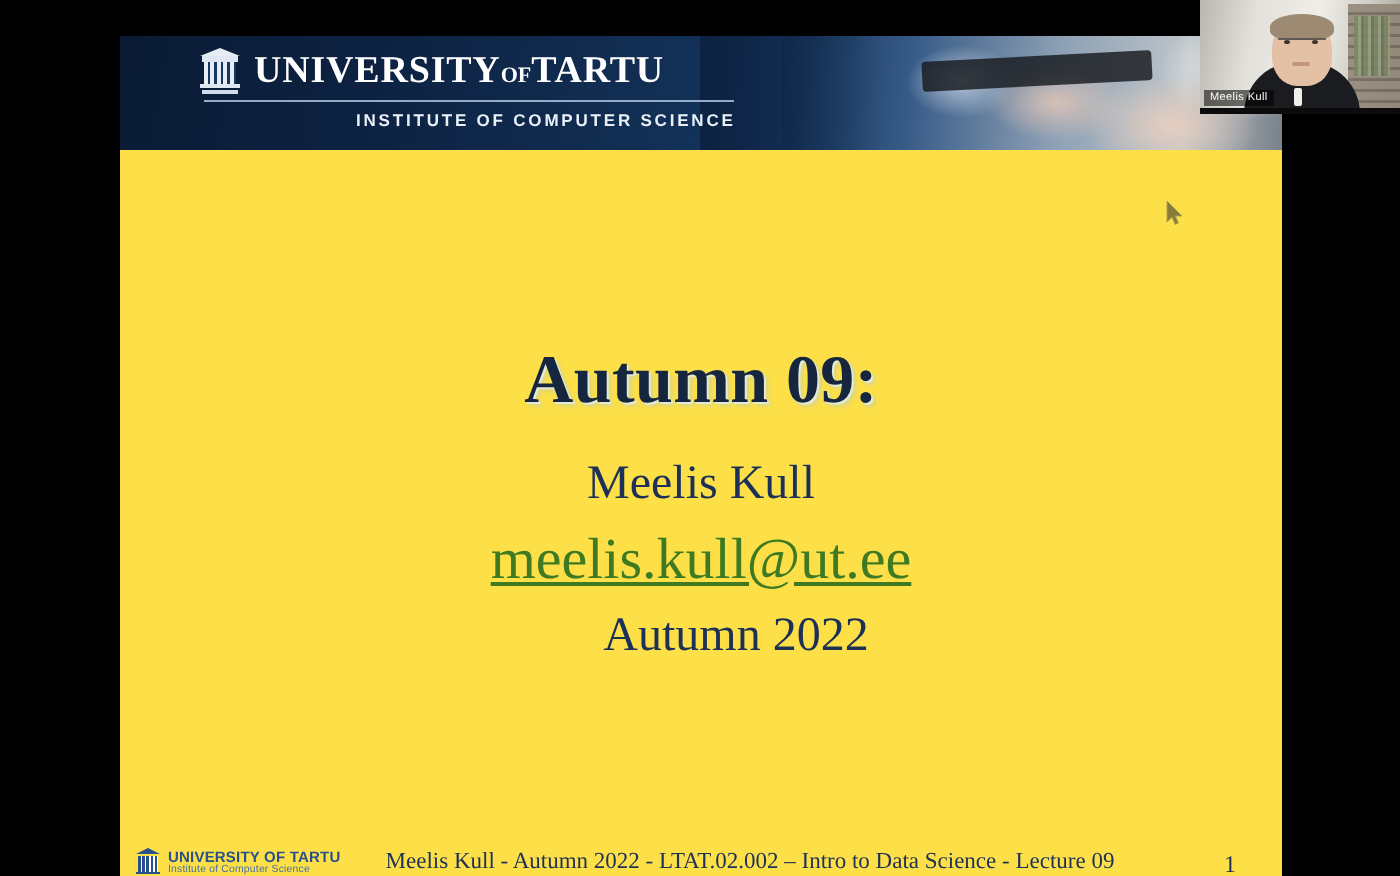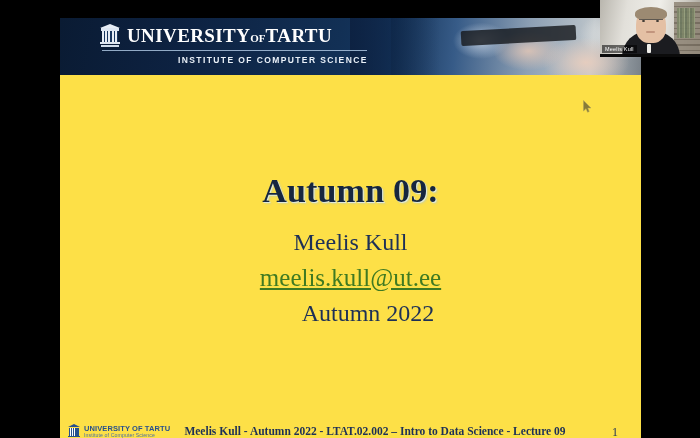--- a/index.html
+++ b/index.html
@@ -66,21 +66,21 @@
     font-family:"Liberation Serif",serif;font-weight:bold;color:#16263f;
     font-size:34px;line-height:1.26;letter-spacing:.2px;
     text-shadow:1px 1px 0 rgba(225,235,220,.95), 2px 2px 2px rgba(190,205,185,.6);
   }
   .author{
     margin-top:14px;font-family:"Liberation Serif",serif;color:#1d3057;
     font-size:24px;line-height:1.28;
   }
   .email{
     display:inline-block;margin-top:4px;font-family:"Liberation Serif",serif;
-    color:#3f7a22;font-size:25px;text-decoration:underline;line-height:1.28;
+    color:#3f7a22;font-size:29px;text-decoration:underline;line-height:1.28;
   }
   .date{
     margin-top:4px;font-family:"Liberation Serif",serif;color:#1d3057;
     font-size:24px;line-height:1.28;padding-left:35px;
   }
 
   
   .footer{position:absolute;left:0;bottom:8px;width:460px;height:26px;}
   .f-logo{position:absolute;left:8px;top:2px;display:flex;align-items:center;gap:4px;}
   .f-crest{width:12px;height:15px;position:relative;}
@@ -90,21 +90,21 @@
      background:repeating-linear-gradient(90deg,#27508c 0 1.3px,#ffffff 1.3px 2.1px);}
   .f-crest .base{position:absolute;left:0;top:12px;width:12px;height:1.4px;background:#27508c;}
   .f-crest .base2{position:absolute;left:0.5px;top:13.6px;width:11px;height:1.4px;background:#27508c;}
   .f-txt{line-height:1.05;}
   .f-l1{font-family:"Liberation Sans",sans-serif;font-size:7.5px;font-weight:bold;
      color:#27508c;letter-spacing:.1px;white-space:nowrap;}
   .f-l2{font-family:"Liberation Sans",sans-serif;font-size:5.2px;color:#4a6fa5;
      letter-spacing:.1px;white-space:nowrap;}
   .f-center{
     position:absolute;left:120px;top:3px;width:390px;text-align:center;
-    font-family:"Liberation Serif",serif;font-size:11.5px;color:#1d3057;white-space:nowrap;font-weight:bold;
+    font-family:"Liberation Serif",serif;font-size:11.5px;color:#1d3057;white-space:nowrap;
   }
   .f-page{
     position:absolute;left:540px;top:3px;width:30px;text-align:center;
     font-family:"Liberation Serif",serif;font-size:12px;color:#1d3057;
   }
 
   
   .webcam{
     position:absolute;right:0;top:0;width:100px;height:57px;overflow:hidden;
     background:linear-gradient(180deg,#cfcec9 0%,#c6c5c0 100%);

